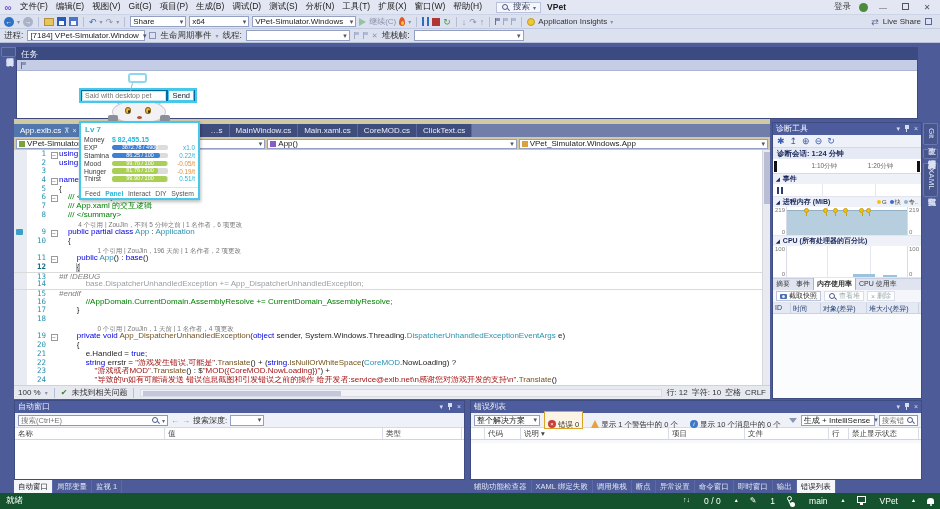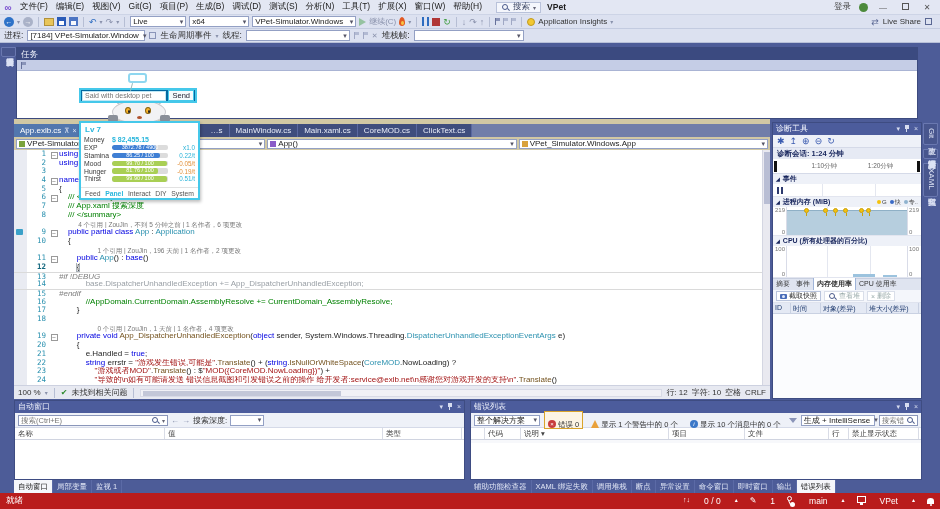--- a/index.html
+++ b/index.html
@@ -127,21 +127,21 @@
   .btab{padding:1px 4px;color:#dfe4f4;border-right:1px solid #5b6aa6;white-space:nowrap;line-height:11px;}
   .btab.active{background:#f5f6fa;color:#222;}
   .tglbtn{display:flex;align-items:flex-start;gap:2px;height:12px;padding:8px 3px;font-size:7.5px;border:1px solid transparent;white-space:nowrap;color:#333;}
   .tglbtn.sel{background:#fcf4e4;border-color:#d9a32a;}
   .ic-err{display:inline-block;width:8px;height:8px;border-radius:50%;background:#c83c3c;color:#fff;font-size:6px;line-height:8px;text-align:center;}
   .ic-warn{position:relative;display:inline-block;width:0;height:0;border-left:4.5px solid transparent;border-right:4.5px solid transparent;border-bottom:8px solid #e9a13b;}
   .ic-info{display:inline-block;width:8px;height:8px;border-radius:50%;background:#3c78c8;color:#fff;font-size:6px;line-height:8px;text-align:center;font-style:italic;}
   .ic-funnel{display:inline-block;width:0;height:0;border-left:4px solid transparent;border-right:4px solid transparent;border-top:5px solid #8a94b8;}
 
   
-  .statusbar{position:absolute;left:0;top:493px;width:940px;height:16px;background:#b91c1c;color:#fff;display:flex;align-items:center;font-size:8.5px;padding:4px 6px;}
+  .statusbar{position:absolute;left:0;top:493px;width:940px;height:16px;background:#14532d;color:#fff;display:flex;align-items:center;font-size:8.5px;padding:4px 6px;}
   .sb-right{margin-left:auto;display:flex;align-items:center;gap:12px;}
   .sb-item{display:flex;gap:14px;}
   .ic-branch{position:relative;display:inline-block;width:8px;height:10px;}
   .ic-branch::before{content:'';position:absolute;left:0;top:0;width:3px;height:3px;border:1px solid #fff;border-radius:50%;box-shadow:3px 6px 0 0 #fff;}
   .ic-branch::after{content:'';position:absolute;left:2px;top:4px;width:1px;height:5px;background:#fff;transform:rotate(-25deg);}
   .ic-monitor{display:inline-block;width:9px;height:7px;border:1px solid #fff;position:relative;}
   .ic-monitor::after{content:'';position:absolute;left:2px;top:6px;width:3px;height:2px;background:#fff;}
   .ic-bell{display:inline-block;width:7px;height:6px;background:#fff;border-radius:50% 50% 0 0;position:relative;}
   .ic-bell::after{content:'';position:absolute;left:2.5px;top:6px;width:2px;height:2px;border-radius:50%;background:#fff;}
   .ic-pen{font-size:8px;}
@@ -225,21 +225,21 @@
     <span class="ic-folder"></span>
     <span class="ic-save"></span>
     <span class="ic-save" style="opacity:.8;"></span>
     <span class="tsep"></span>
     <span class="ticon" style="color:#2d6cc0;">↶</span>
     <span class="ticon graytxt" style="font-size:6px;">▾</span>
     <span class="ticon graytxt">↷</span>
     <span class="ticon graytxt" style="font-size:6px;">▾</span>
     <span class="tsep"></span>
     <div class="combo" style="width:56px;">
-        <span>Live</span>
+        <span>Share</span>
         <span class="car">▾</span>
       </div>
     <div class="combo" style="width:60px;">
         <span>x64</span>
         <span class="car">▾</span>
       </div>
     <div class="combo" style="width:104px;">
         <span>VPet-Simulator.Windows</span>
         <span class="car">▾</span>
       </div>
@@ -382,21 +382,21 @@
         <div class="crow">
           <span class="cglyph"></span>
           <span class="cln">6</span>
           <span class="cfold"><span class="foldbox">–</span></span>
           <span class="ctext"><span class="c-p">    </span><span class="c-c">/// &lt;summary&gt;</span></span>
         </div>
         <div class="crow">
           <span class="cglyph"></span>
           <span class="cln">7</span>
           <span class="cfold"></span>
-          <span class="ctext"><span class="c-p">    </span><span class="c-c">/// App.xaml 搜索深度</span></span>
+          <span class="ctext"><span class="c-p">    </span><span class="c-c">/// App.xaml 的交互逻辑</span></span>
         </div>
         <div class="crow">
           <span class="cglyph"></span>
           <span class="cln">8</span>
           <span class="cfold"></span>
           <span class="ctext"><span class="c-p">    </span><span class="c-c">/// &lt;/summary&gt;</span></span>
         </div>
         <div class="crow">
           <span class="cglyph"></span>
           <span class="cln"></span>

